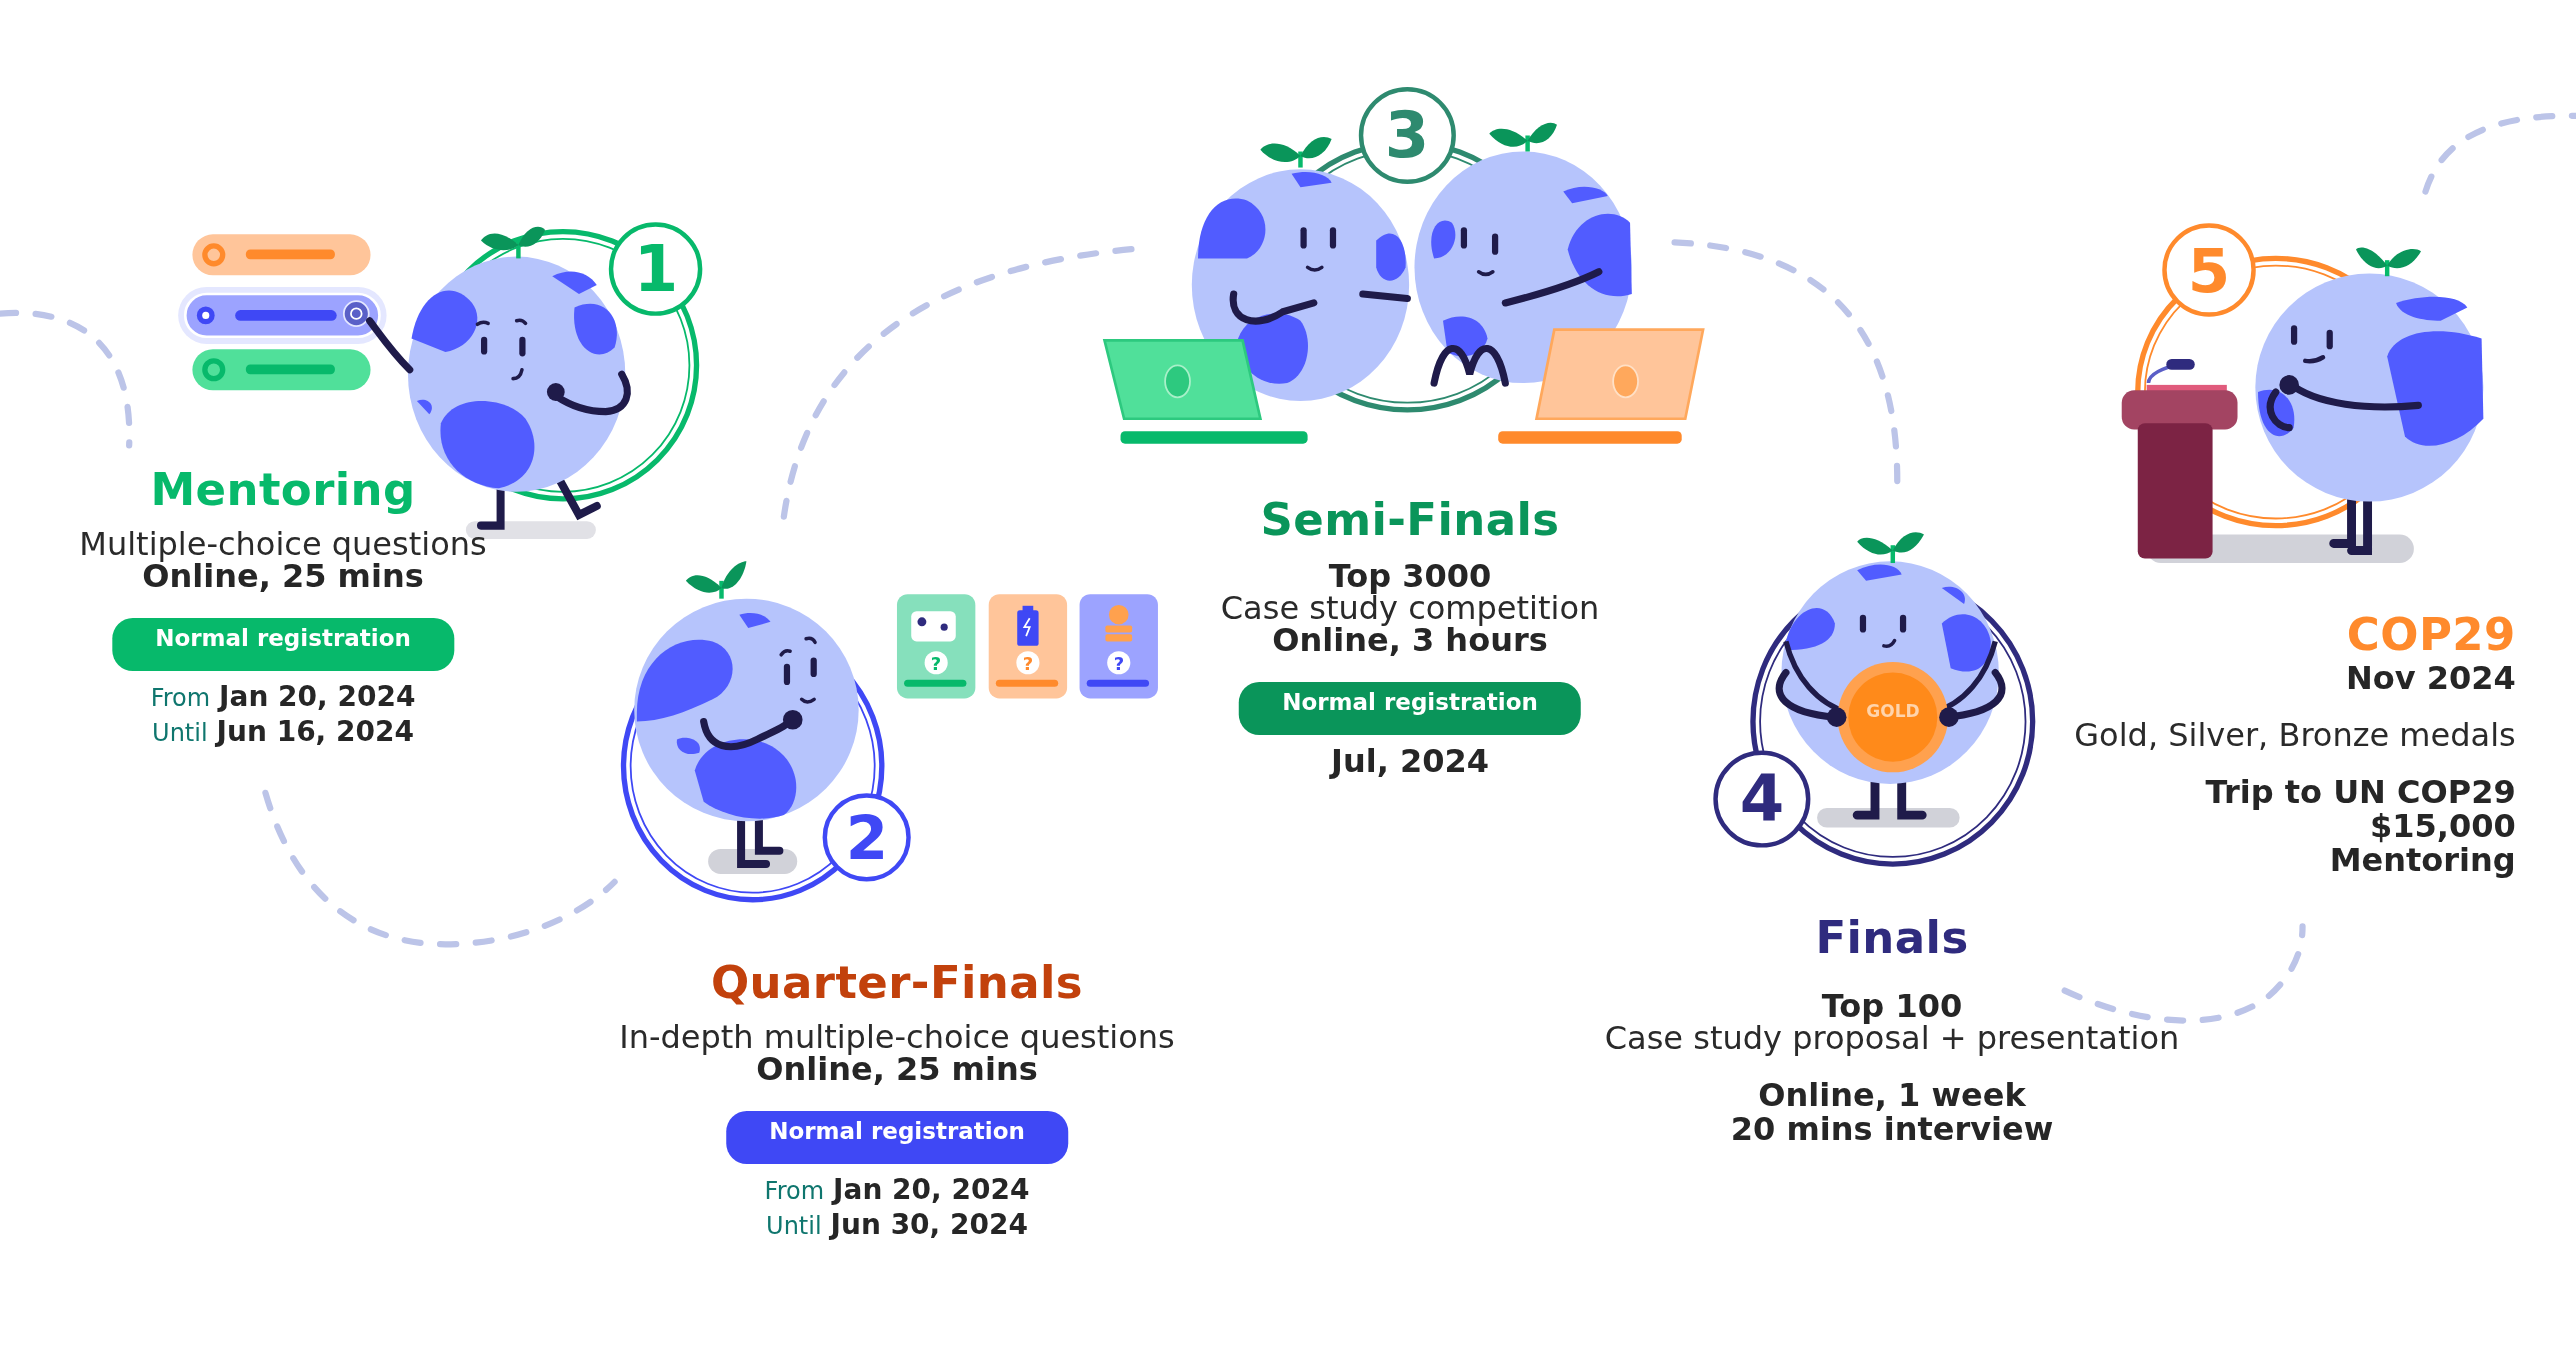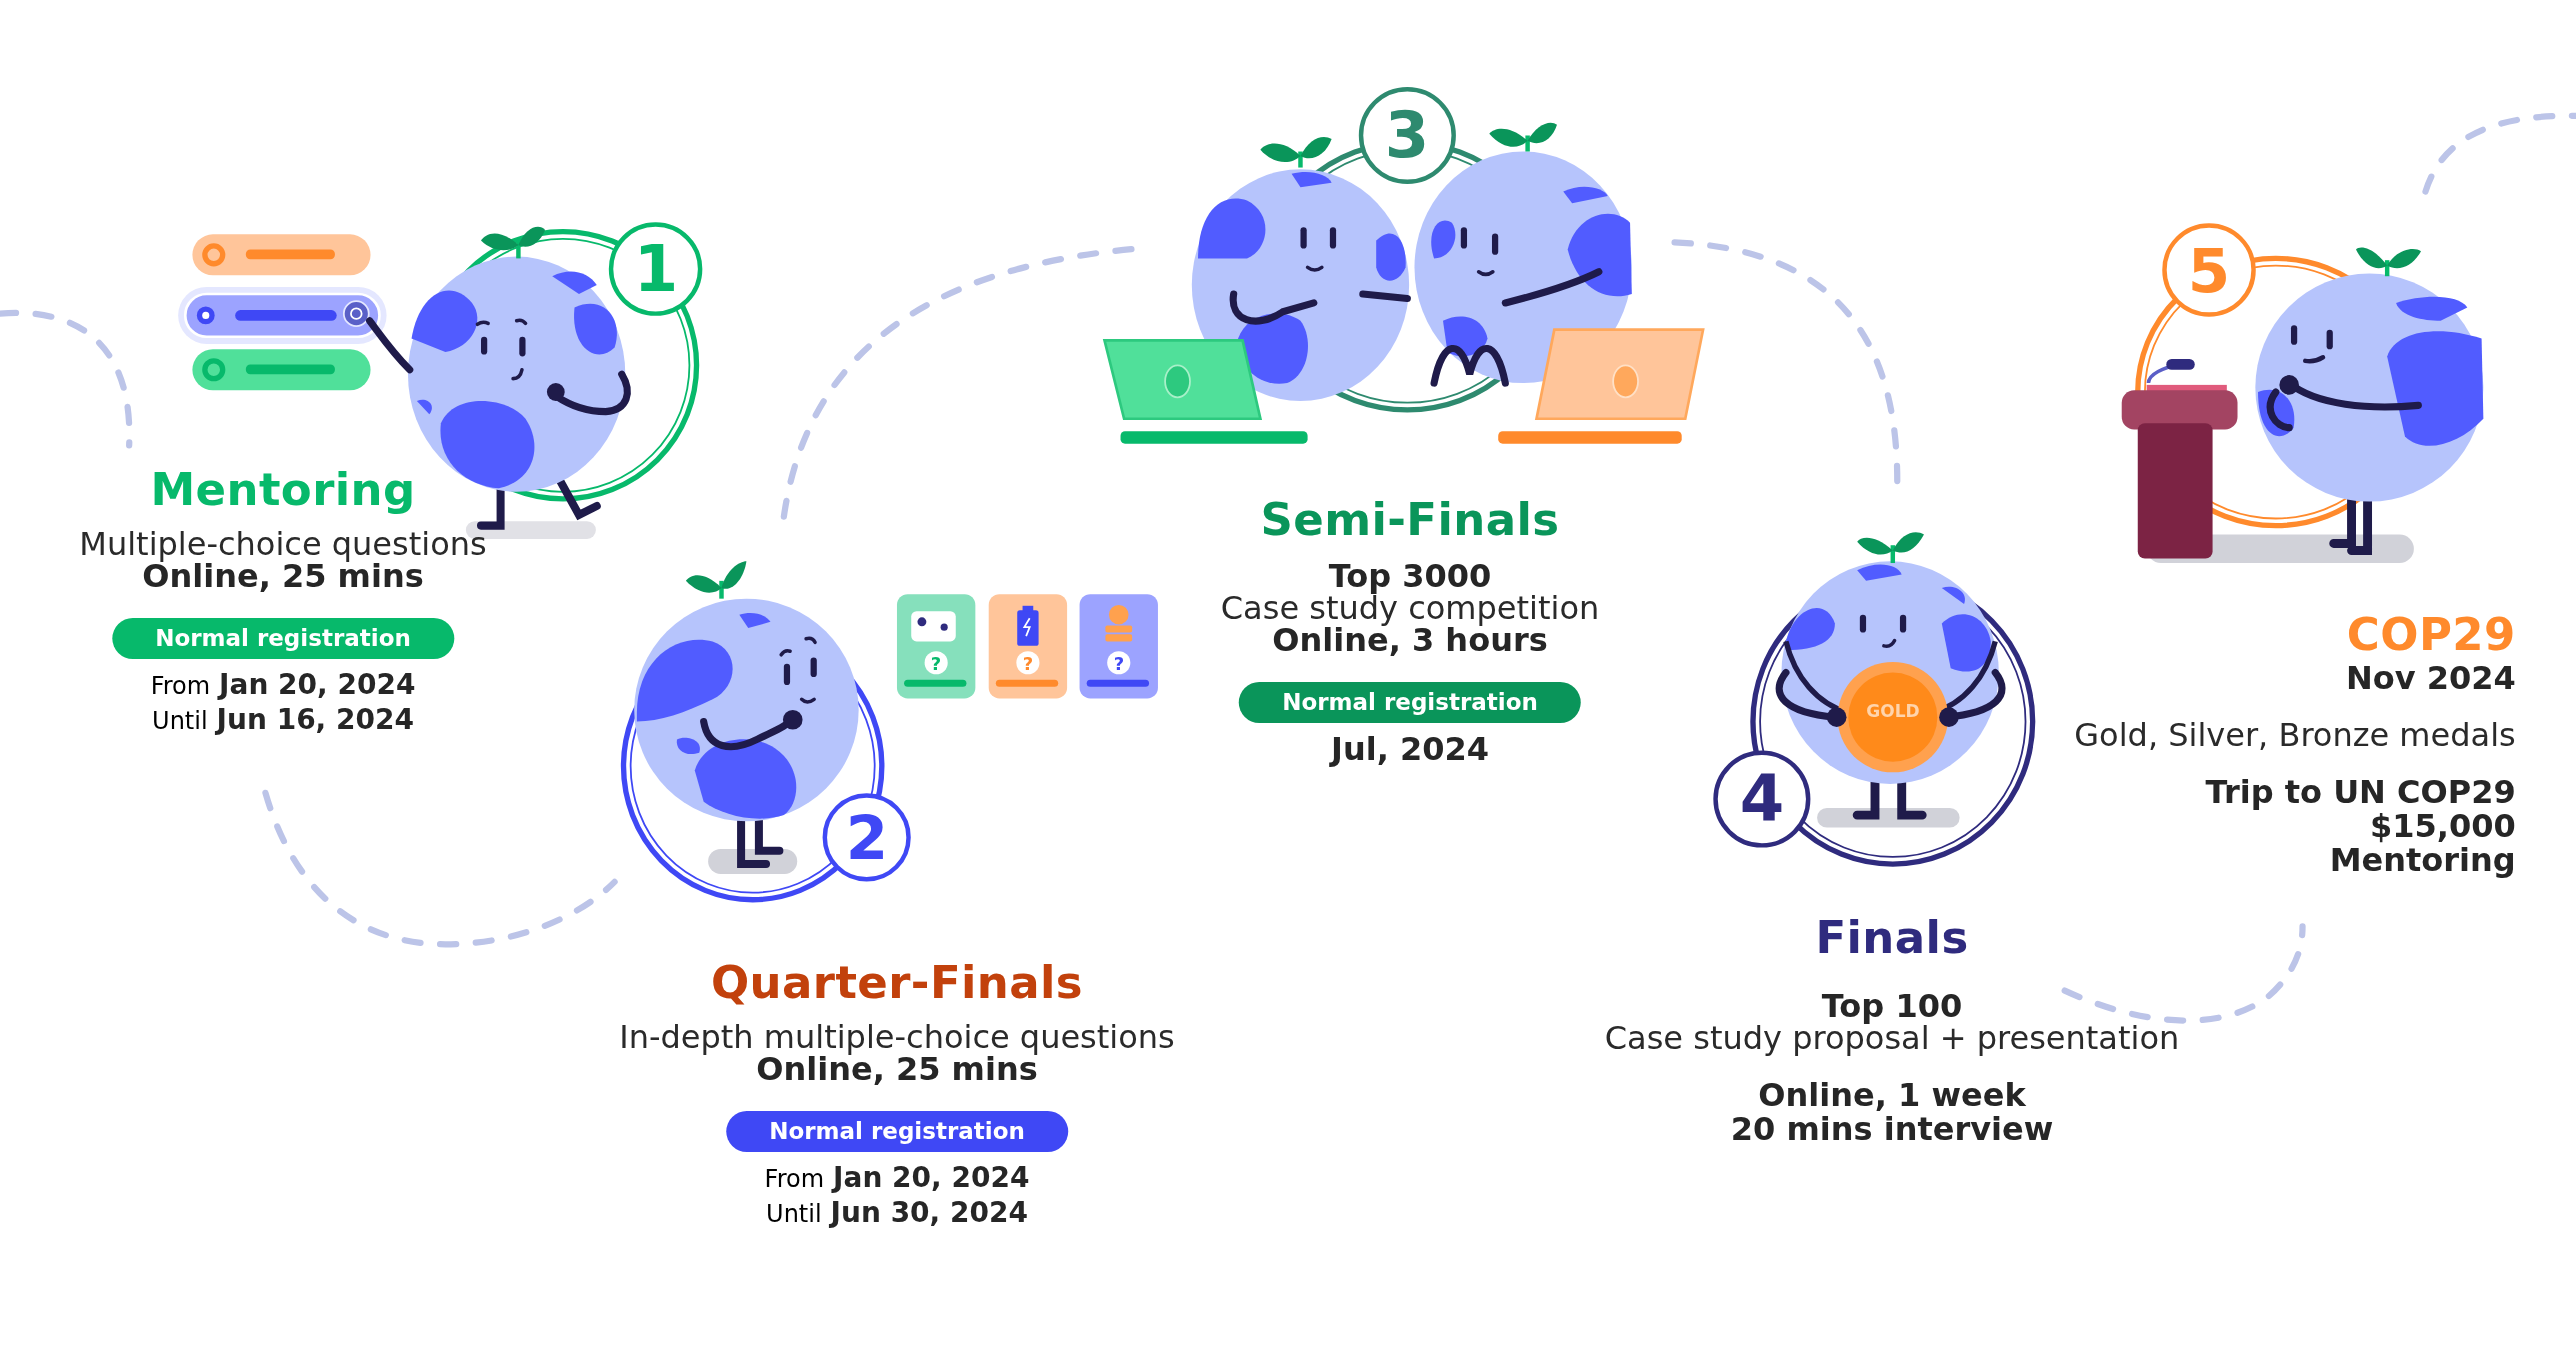--- a/index.html
+++ b/index.html
@@ -3,23 +3,23 @@
 <meta charset="utf-8">
 <style>
   html,body{margin:0;padding:0;background:#ffffff;}
   body{width:2576px;height:1363px;position:relative;overflow:hidden;font-family:"DejaVu Sans","Liberation Sans",sans-serif;color:#272727;}
   .abs{position:absolute;}
   svg.layer{position:absolute;left:0;top:0;}
   .stage-text{position:absolute;text-align:center;transform:translateX(-50%);white-space:nowrap;}
   .title{font-weight:bold;font-size:45px;line-height:53px;letter-spacing:0.4px;}
   .reg{font-size:32px;line-height:30px;color:#2a2a2a;}
   .bold{font-weight:bold;font-size:32px;line-height:34px;color:#262626;}
-  .pill{display:inline-block;color:#fff;font-weight:bold;font-size:23px;line-height:41px;height:41px;border-radius:20.5px;padding:0 43px;min-width:240px;}
+  .pill{display:inline-block;color:#fff;font-weight:bold;font-size:23px;line-height:41px;height:53px;border-radius:20.5px;padding:0 43px;min-width:240px;}
   .date-line{font-size:28px;line-height:34px;}
-  .date-line .lbl{font-weight:normal;font-size:24px;color:#000000;margin-right:9px;}
+  .date-line .lbl{font-weight:normal;font-size:24px;color:#0f766e;margin-right:9px;}
   .date-line .val{font-weight:bold;color:#262626;}
   .gap{height:25px;}
   .gap-s{height:12.5px;}
 </style>
 </head>
 <body>
 
 <svg class="layer" width="2576" height="1363" viewBox="0 0 2892 1530">
   <g fill="none" stroke="#BCC4E8" stroke-width="7" stroke-linecap="round" stroke-dasharray="18 22">
     <path d="M0,352 C80,345 150,380 145,500"></path>

